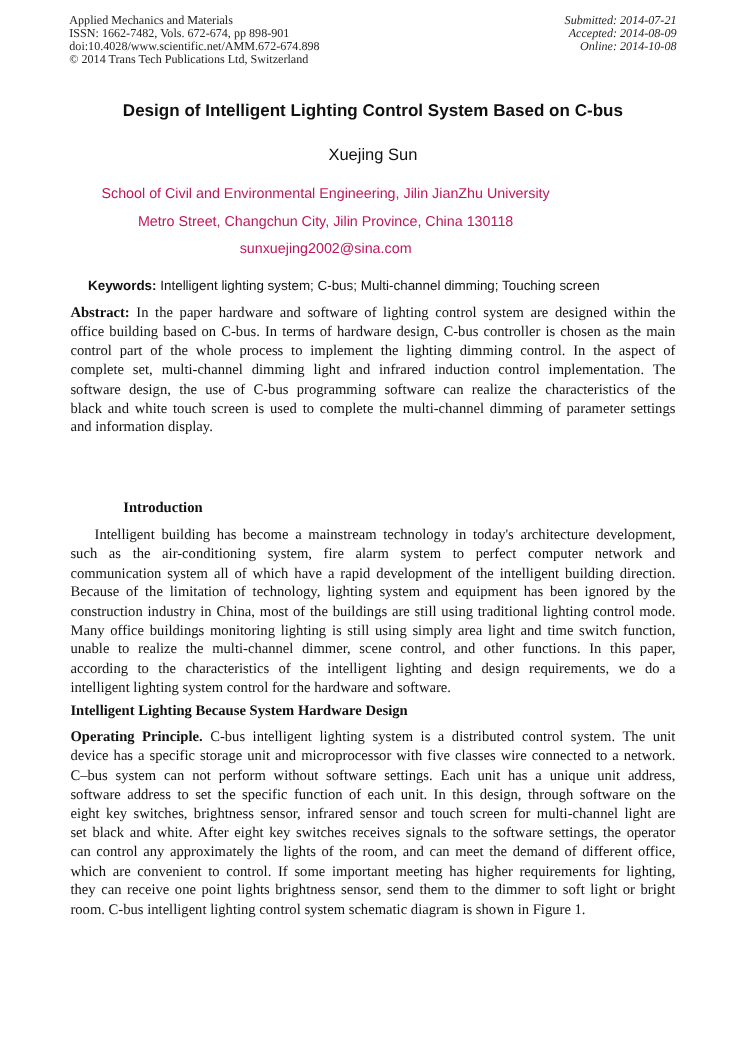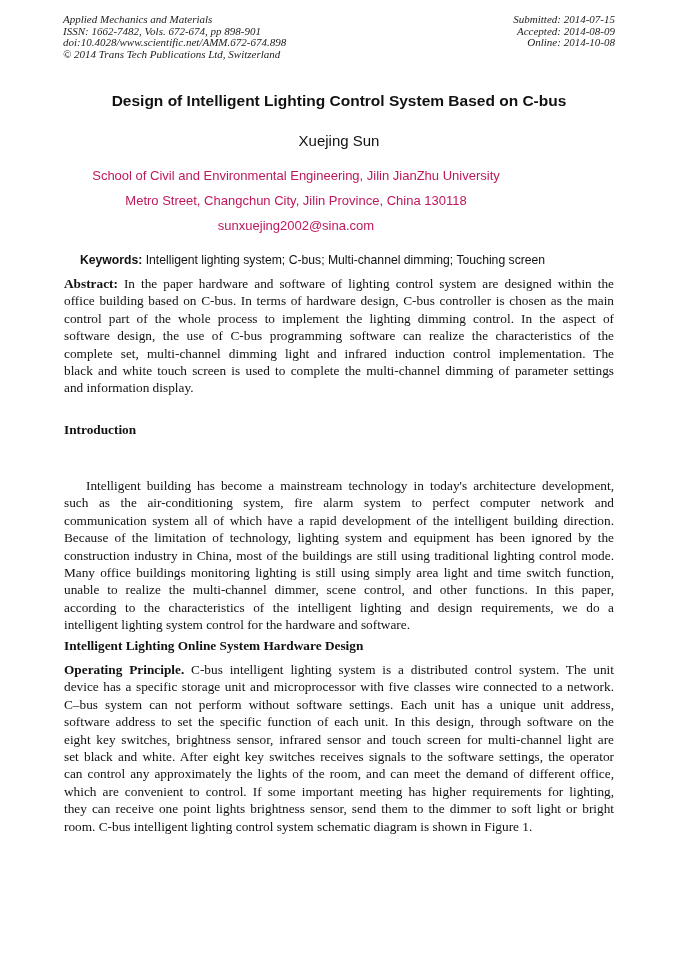--- a/index.html
+++ b/index.html
@@ -1,93 +1,93 @@
 <!DOCTYPE html>
 <html><head>
 <meta charset="utf-8">
 <style>
   html, body { margin: 0; padding: 0; background: #ffffff; }
   body { width: 678px; height: 959px; position: relative; overflow: hidden; color: #111; }
   .page { position: absolute; left: 0; top: 0; width: 678px; height: 959px; }
-  .hdr-left { position: absolute; left: 63px; top: 14px; font-family: "Liberation Serif", serif; font-style: italic; font-size: 11px; line-height: 11.5px; color: #222; }
+  .hdr-left { position: absolute; left: 63px; top: 14px; font-family: "Liberation Serif", serif; font-size: 11px; line-height: 11.5px; color: #222; }
   .hdr-right { position: absolute; right: 63px; top: 14px; text-align: right; font-family: "Liberation Serif", serif; font-style: italic; font-size: 11px; line-height: 11.5px; color: #222; }
   .hdr-left div, .hdr-right div { white-space: nowrap; }
   .title { position: absolute; left: 0; width: 678px; top: 92px; text-align: center; font-family: "Liberation Sans", sans-serif; font-weight: bold; font-size: 15.5px; color: #111; }
   .author { position: absolute; left: 0; width: 678px; top: 132px; text-align: center; font-family: "Liberation Sans", sans-serif; font-size: 15px; color: #111; }
   .affil { position: absolute; left: 0; width: 592px; text-align: center; font-family: "Liberation Sans", sans-serif; font-size: 13px; color: #be185d; }
   .affil1 { top: 168px; }
   .affil2 { top: 193px; }
   .affil3 { top: 218px; }
   .keywords { position: absolute; left: 64px; top: 253px; font-family: "Liberation Sans", sans-serif; font-size: 12.2px; color: #111; white-space: nowrap; margin-left: 16px; }
   .keywords b { font-weight: bold; }
   .text { position: absolute; left: 64px; width: 550px; font-family: "Liberation Serif", serif; font-size: 13.3px; line-height: 17.4px; color: #111; }
   .line { display: block; text-align: justify; text-align-last: justify; white-space: nowrap; height: 17.4px; }
   .line.last { text-align-last: left; }
   .line.indent { padding-left: 22px; }
   .lbl { font-weight: bold; }
   .abstract { top: 275px; }
   .heading { position: absolute; left: 64px; font-family: "Liberation Serif", serif; font-weight: bold; font-size: 13.3px; color: #111; }
-  .h-intro { top: 422px; }
+  .h-intro { top: 453px; margin-left: 48px; }
   .intro { top: 457px; margin-top: 20px; }
   .h-hw { top: 638px; }
   .hw { top: 661px; }
 </style>
 </head>
 <body>
 
 <div class="page">
 
   <div class="hdr-left">
     <div>Applied Mechanics and Materials</div>
     <div>ISSN: 1662-7482, Vols. 672-674, pp 898-901</div>
     <div>doi:10.4028/www.scientific.net/AMM.672-674.898</div>
     <div>© 2014 Trans Tech Publications Ltd, Switzerland</div>
   </div>
 
   <div class="hdr-right">
-    <div>Submitted: 2014-07-15</div>
+    <div>Submitted: 2014-07-21</div>
     <div>Accepted: 2014-08-09</div>
     <div>Online: 2014-10-08</div>
   </div>
 
   <div class="title">Design of Intelligent Lighting Control System Based on C-bus</div>
   <div class="author">Xuejing Sun</div>
   <div class="affil affil1">School of Civil and Environmental Engineering, Jilin JianZhu University</div>
   <div class="affil affil2">Metro Street, Changchun City, Jilin Province, China 130118</div>
   <div class="affil affil3">sunxuejing2002@sina.com</div>
 
   <div class="keywords">
     <b>Keywords:</b><span> Intelligent lighting system; C-bus; Multi-channel dimming; Touching screen</span>
   </div>
 
   <div class="text abstract">
     <span class="line"><span class="lbl">Abstract:</span><span> In the paper hardware and software of lighting control system are designed within the</span></span>
     <span class="line">office building based on C-bus. In terms of hardware design, C-bus controller is chosen as the main</span>
     <span class="line">control part of the whole process to implement the lighting dimming control. In the aspect of</span>
+    <span class="line">complete set, multi-channel dimming light and infrared induction control implementation. The</span>
     <span class="line">software design, the use of C-bus programming software can realize the characteristics of the</span>
-    <span class="line">complete set, multi-channel dimming light and infrared induction control implementation. The</span>
     <span class="line">black and white touch screen is used to complete the multi-channel dimming of parameter settings</span>
     <span class="line last">and information display.</span>
   </div>
 
   <div class="heading h-intro">Introduction</div>
 
   <div class="text intro">
     <span class="line indent">Intelligent building has become a mainstream technology in today's architecture development,</span>
     <span class="line">such as the air-conditioning system, fire alarm system to perfect computer network and</span>
     <span class="line">communication system all of which have a rapid development of the intelligent building direction.</span>
     <span class="line">Because of the limitation of technology, lighting system and equipment has been ignored by the</span>
     <span class="line">construction industry in China, most of the buildings are still using traditional lighting control mode.</span>
     <span class="line">Many office buildings monitoring lighting is still using simply area light and time switch function,</span>
     <span class="line">unable to realize the multi-channel dimmer, scene control, and other functions. In this paper,</span>
     <span class="line">according to the characteristics of the intelligent lighting and design requirements, we do a</span>
     <span class="line last">intelligent lighting system control for the hardware and software.</span>
   </div>
 
-  <div class="heading h-hw">Intelligent Lighting Online System Hardware Design</div>
+  <div class="heading h-hw">Intelligent Lighting Because System Hardware Design</div>
 
   <div class="text hw">
     <span class="line"><span class="lbl">Operating Principle.</span><span> C-bus intelligent lighting system is a distributed control system. The unit</span></span>
     <span class="line">device has a specific storage unit and microprocessor with five classes wire connected to a network.</span>
     <span class="line">C–bus system can not perform without software settings. Each unit has a unique unit address,</span>
     <span class="line">software address to set the specific function of each unit. In this design, through software on the</span>
     <span class="line">eight key switches, brightness sensor, infrared sensor and touch screen for multi-channel light are</span>
     <span class="line">set black and white. After eight key switches receives signals to the software settings, the operator</span>
     <span class="line">can control any approximately the lights of the room, and can meet the demand of different office,</span>
     <span class="line">which are convenient to control. If some important meeting has higher requirements for lighting,</span>

